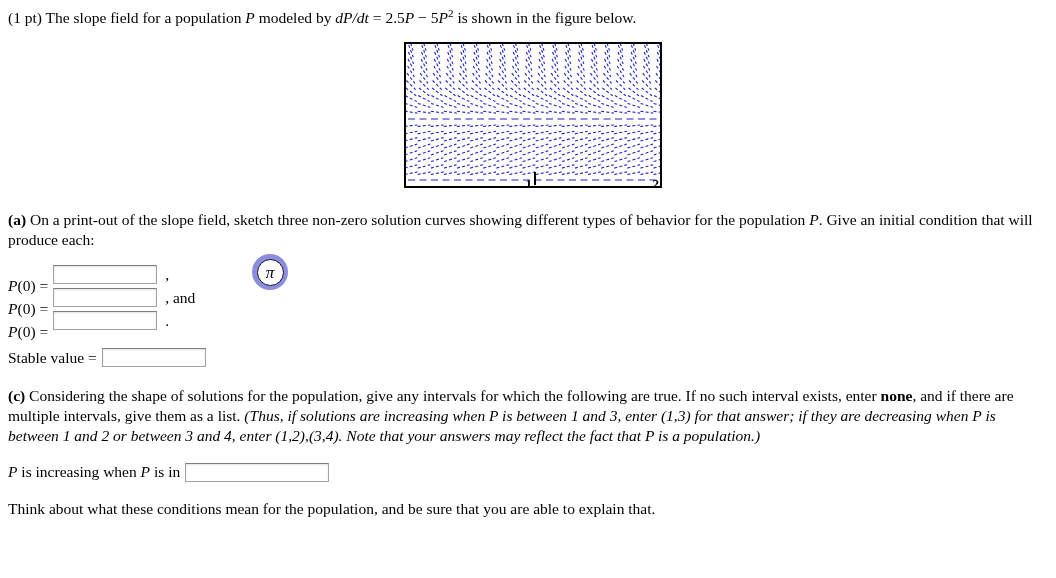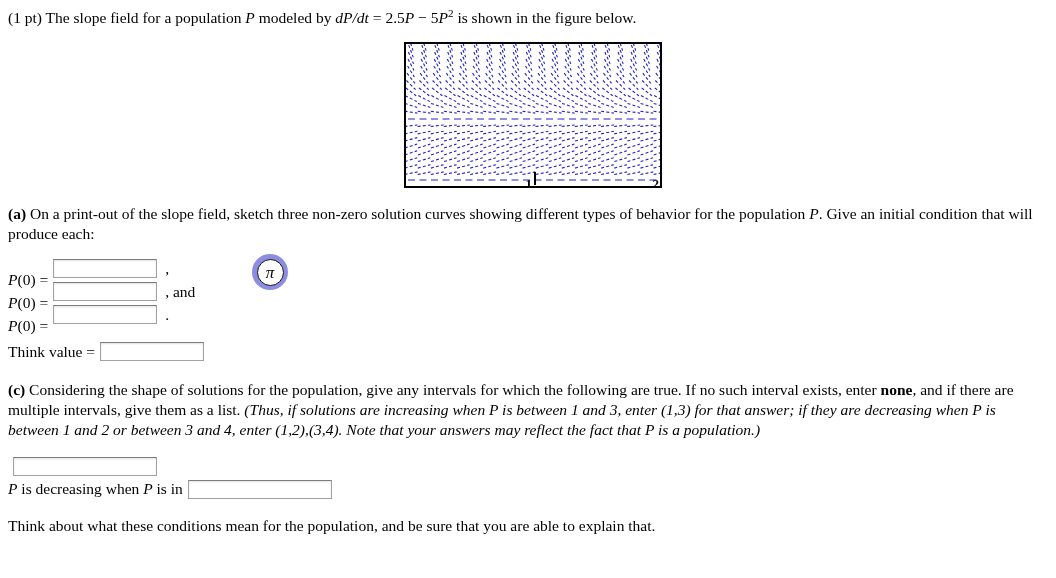--- a/index.html
+++ b/index.html
@@ -26,21 +26,21 @@
        font-size:12px;padding:0 3px;margin-left:5px;}
   .w100{width:96px;}
   .w140{width:136px;}
   .suffix{margin-left:8px;}
   
   .pi{position:absolute;left:252px;top:254px;width:36px;height:36px;border-radius:50%;
       background:#8c8ce0;display:flex;align-items:center;justify-content:center;cursor:pointer;}
   .pi-inner{width:25px;height:25px;border-radius:50%;background:#fff;border:1.6px solid #151515;
       display:flex;align-items:center;justify-content:center;}
   .pi-inner span{font-style:italic;font-size:17px;line-height:17px;font-family:"Liberation Serif",serif;}
-  .mt22{margin-top:16px;}
+  .mt22{margin-top:22px;}
   .mt18{margin-top:18px;}
   .row-line{display:flex;align-items:center;height:23px;margin-left:8px;}
   .row-line.stable{margin-top:15px;height:21px;}
   .crows{margin-top:15px;}
   .footer{margin-top:15px;}
 </style>
 </head>
 <body>
 
 <div class="page">
@@ -460,31 +460,28 @@
   </div>
 
   <div class="pi">
     <div class="pi-inner">
       <span>π</span>
     </div>
   </div>
 
 
   <div class="row-line stable">
-    <span>Think value = </span>
+    <span>Stable value = </span>
     <input type="text" class="inp w100" value="" style="">
   </div>
 
   <p class="para mt18"><span class="seg-b">(c)</span><span> Considering the shape of solutions for the population, give any intervals for which the following are true. If no such interval exists, enter </span><span class="seg-b">none</span><span>, and if there are multiple intervals, give them as a list. </span><span class="seg-i">(Thus, if solutions are increasing when P is between 1 and 3, enter (1,3) for that answer; if they are decreasing when P is between 1 and 2 or between 3 and 4, enter (1,2),(3,4). Note that your answers may reflect the fact that P is a population.)</span></p>
 
   <div class="crows">
     <div class="row-line">
-      <input type="text" class="inp w140" value="" style="">
-    </div>
-    <div class="row-line">
-      <span><span class="seg-i">P</span><span> is decreasing when </span><span class="seg-i">P</span><span> is in </span></span>
+      <span><span class="seg-i">P</span><span> is increasing when </span><span class="seg-i">P</span><span> is in </span></span>
       <input type="text" class="inp w140" value="" style="">
     </div>
   </div>
 
   <p class="para footer">Think about what these conditions mean for the population, and be sure that you are able to explain that.</p>
 
 </div>
 
 </body></html>

